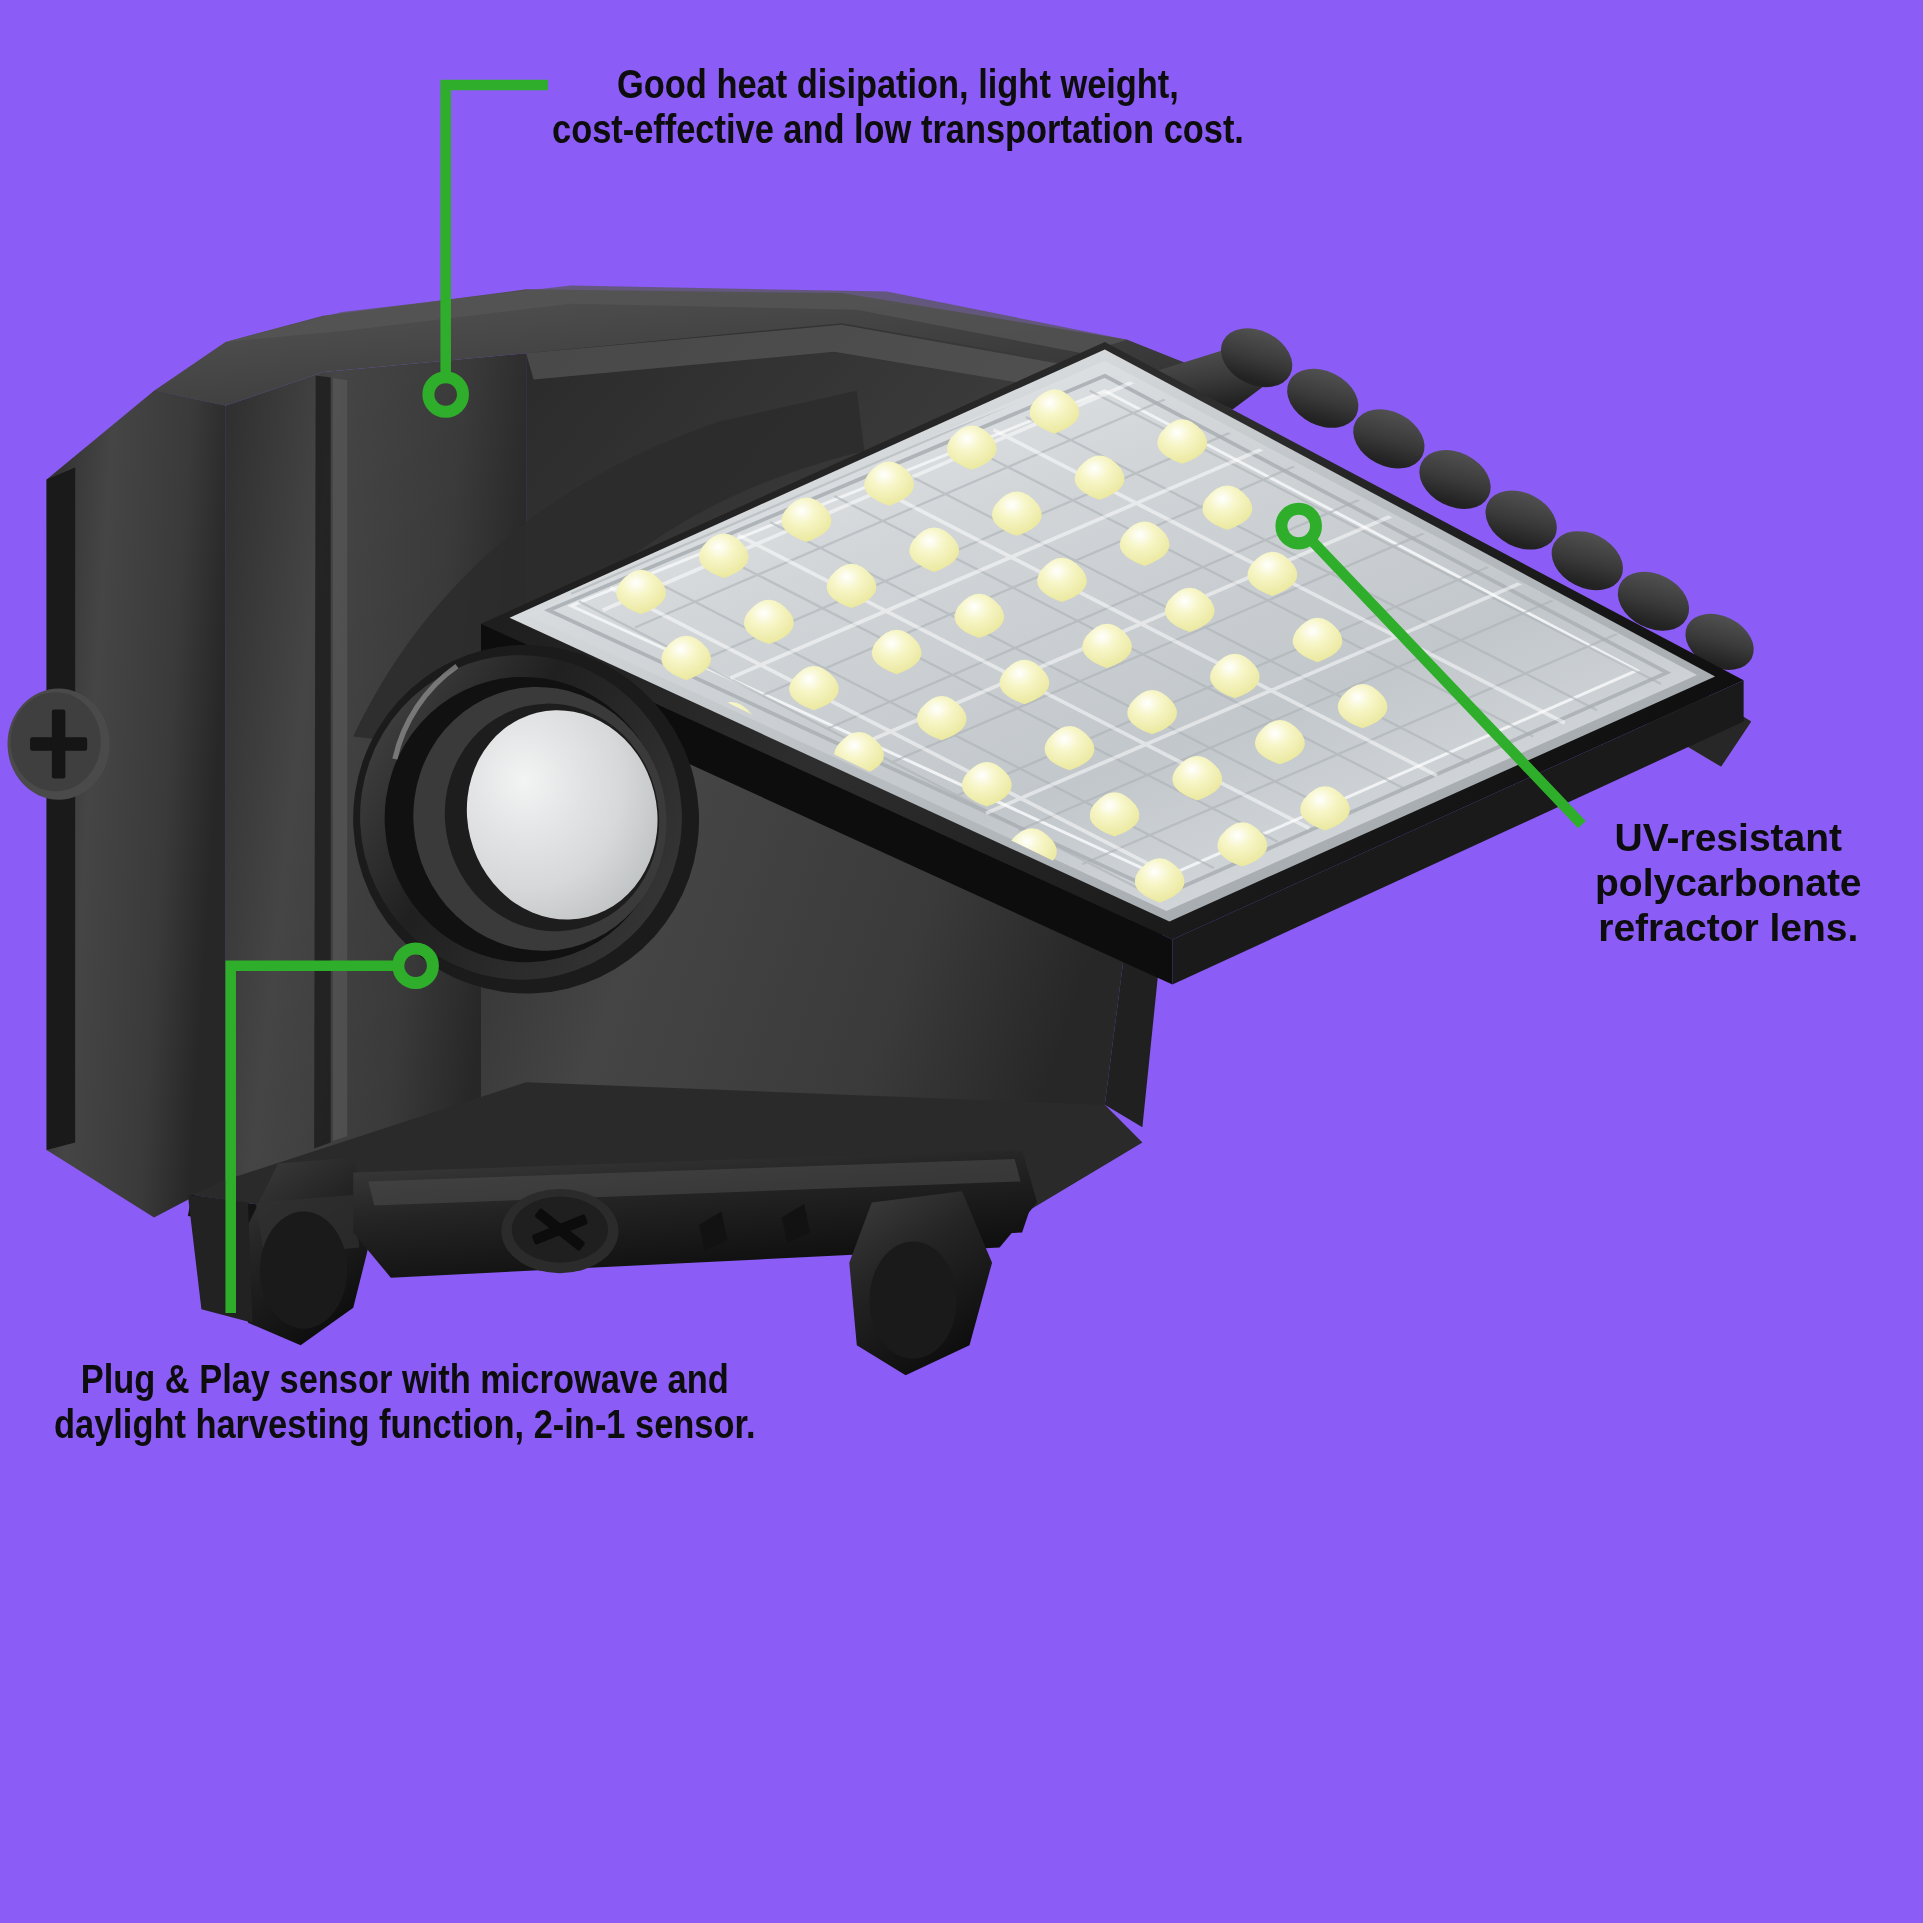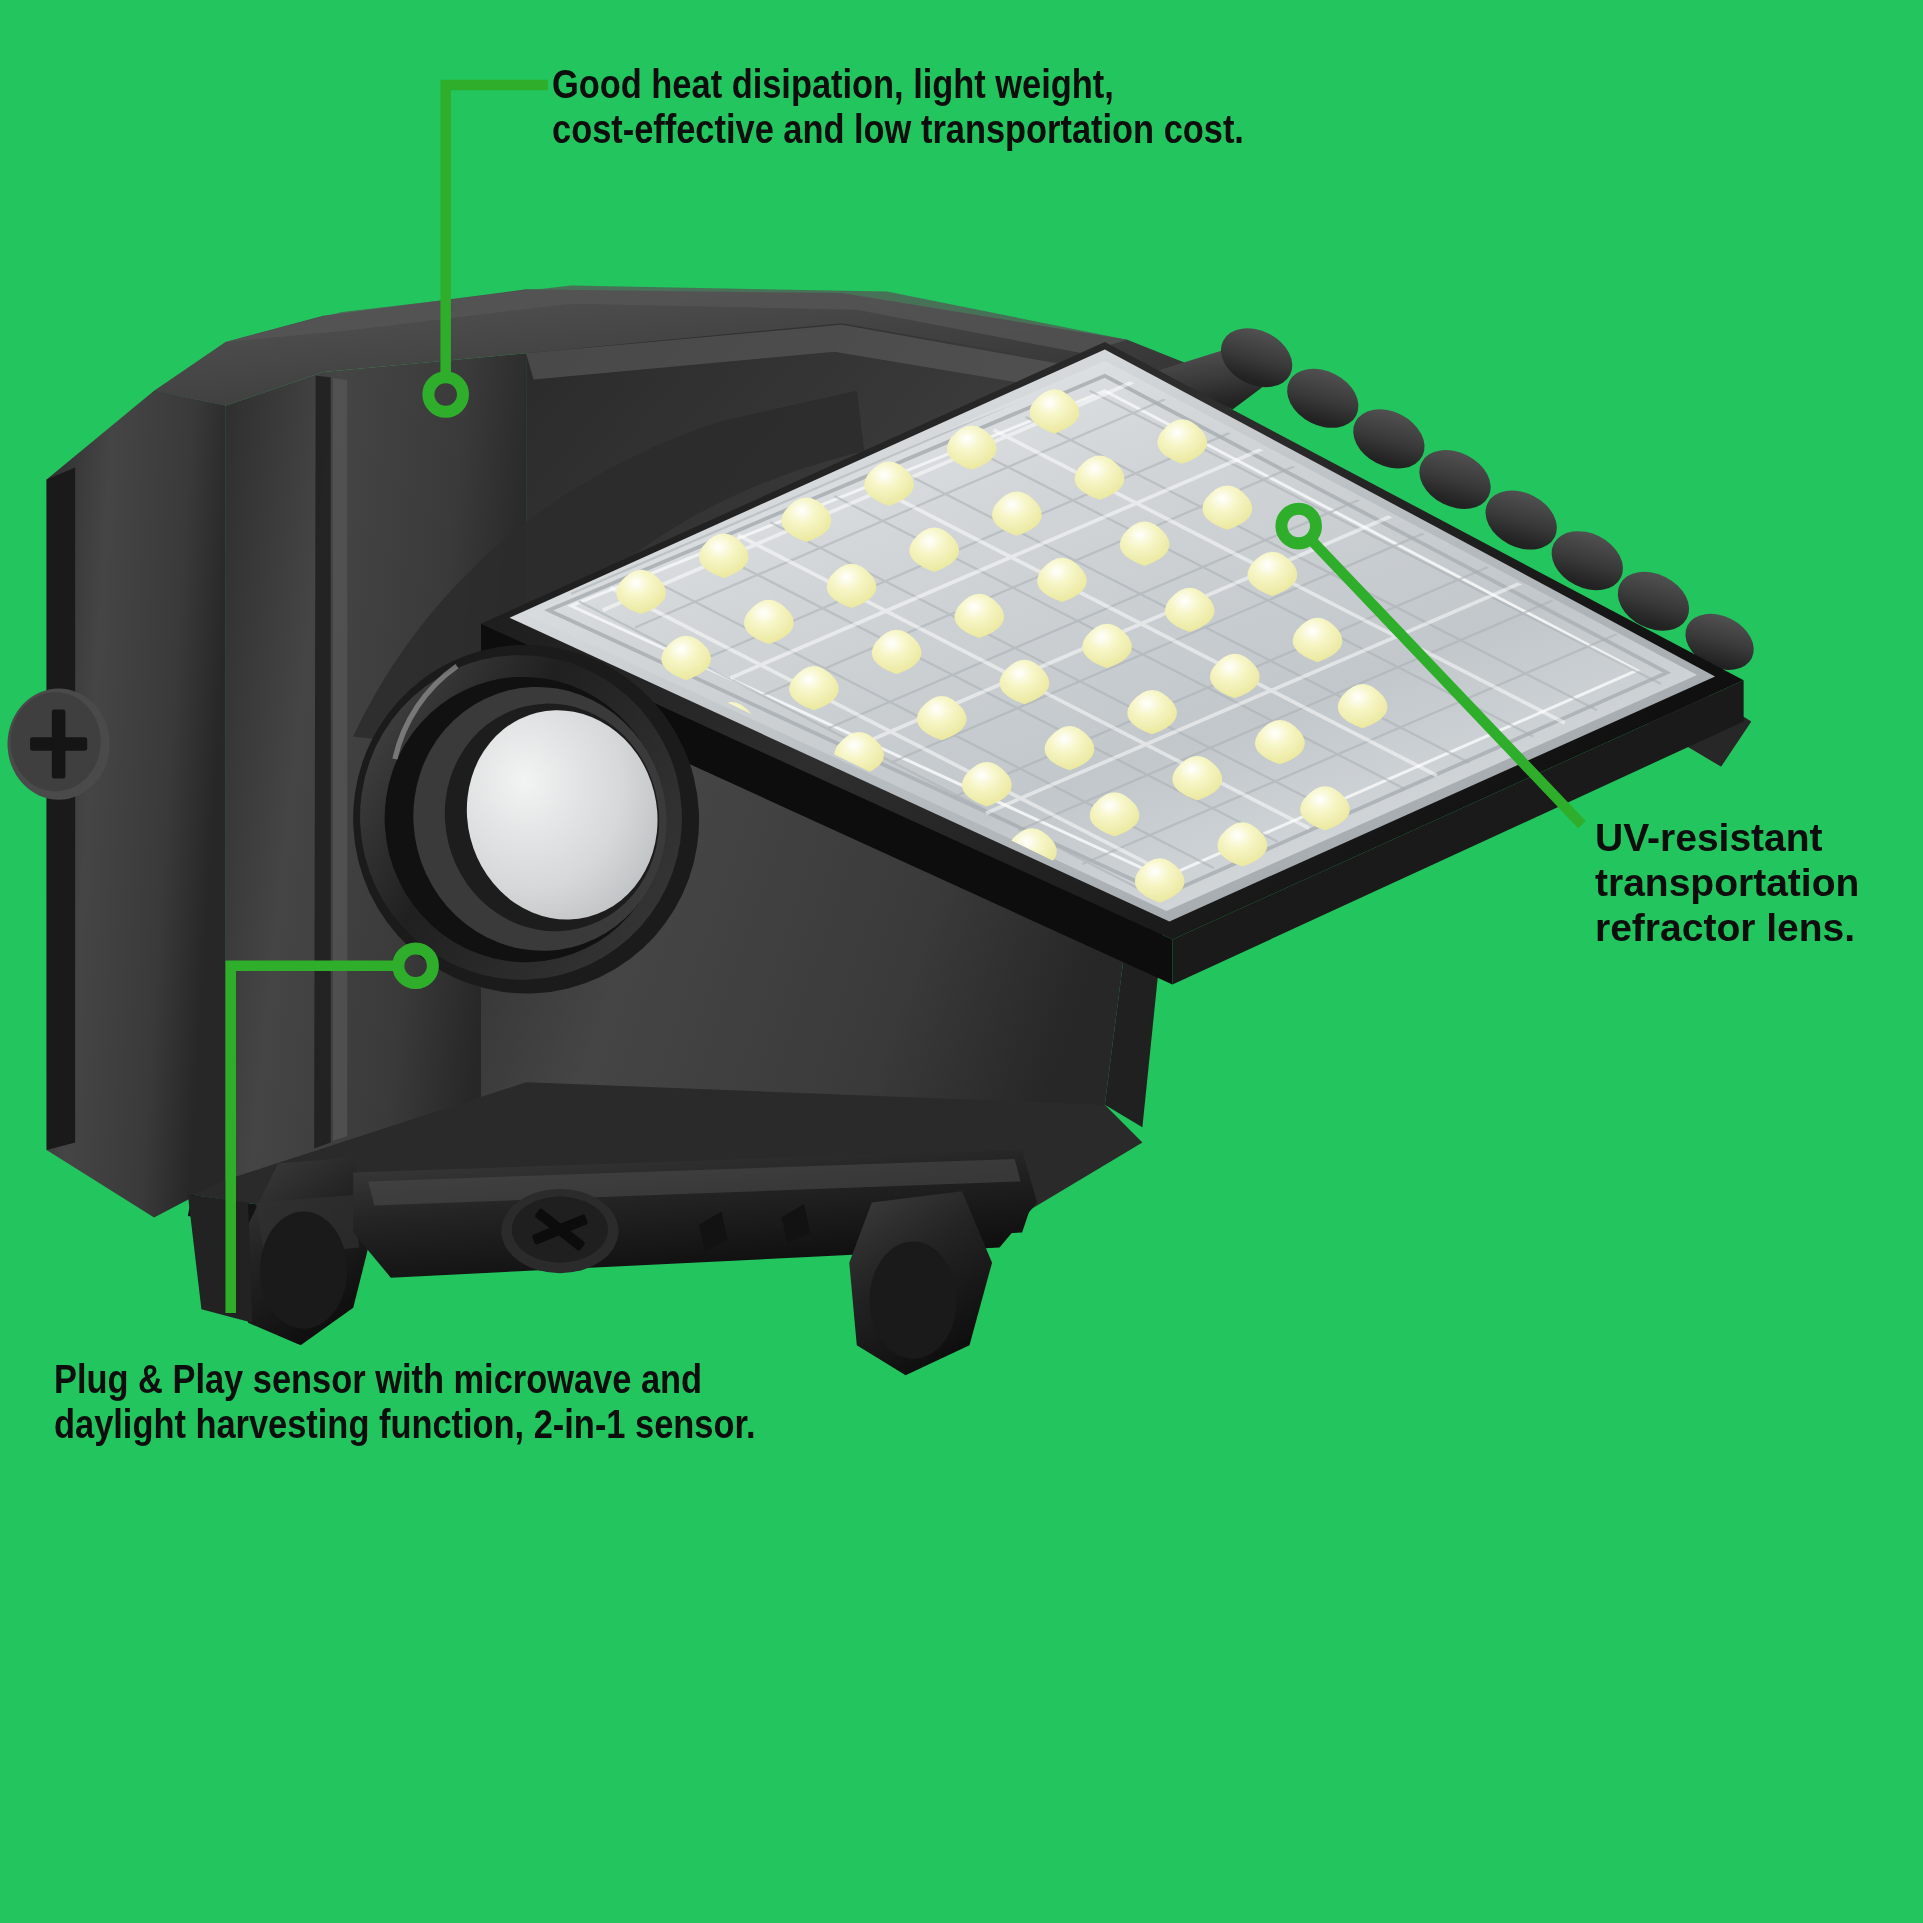--- a/index.html
+++ b/index.html
@@ -17,21 +17,21 @@
 
   
   #leaders{position:absolute;left:0;top:0;width:1924px;height:1924px;pointer-events:none;}
 
   
   #product{position:absolute;left:0;top:0;width:1924px;height:1924px;}
 </style>
 </head>
 <body>
 
-<div id="stage" style="background: #22c55e;">
+<div id="stage" style="background: #8b5cf6; text-align: center;">
 
   <svg id="product" viewBox="0 0 2560 2560">
     <defs>
       <linearGradient id="gBodyFront" x1="0" y1="0" x2="1" y2="0.3">
         <stop offset="0%" stop-color="#2e2e2e"></stop>
         <stop offset="35%" stop-color="#454545"></stop>
         <stop offset="75%" stop-color="#3a3a3a"></stop>
         <stop offset="100%" stop-color="#272727"></stop>
       </linearGradient>
       <linearGradient id="gBodySide" x1="0" y1="0" x2="1" y2="0.6">
@@ -331,20 +331,20 @@
     <g>
       <path d="M525 1285 L307 1285 L307 1740" fill="none" stroke="#2FAE2B" stroke-width="14" stroke-linecap="square"></path>
       <circle cx="553" cy="1285" r="23" fill="none" stroke="#2FAE2B" stroke-width="16"></circle>
     </g>
   </svg>
 
   <div class="callout-text" id="txt-heat" style="color: rgb(13, 13, 13);">Good heat disipation, light weight,
 cost-effective and low transportation cost.</div>
 
   <div class="callout-text" id="txt-lens" style="color: rgb(13, 13, 13);">UV-resistant
-transportation
+polycarbonate
 refractor lens.</div>
 
   <div class="callout-text" id="txt-sensor" style="color: rgb(13, 13, 13);">Plug &amp; Play sensor with microwave and
 daylight harvesting function, 2-in-1 sensor.</div>
 
 </div>
 
 
 </body></html>

